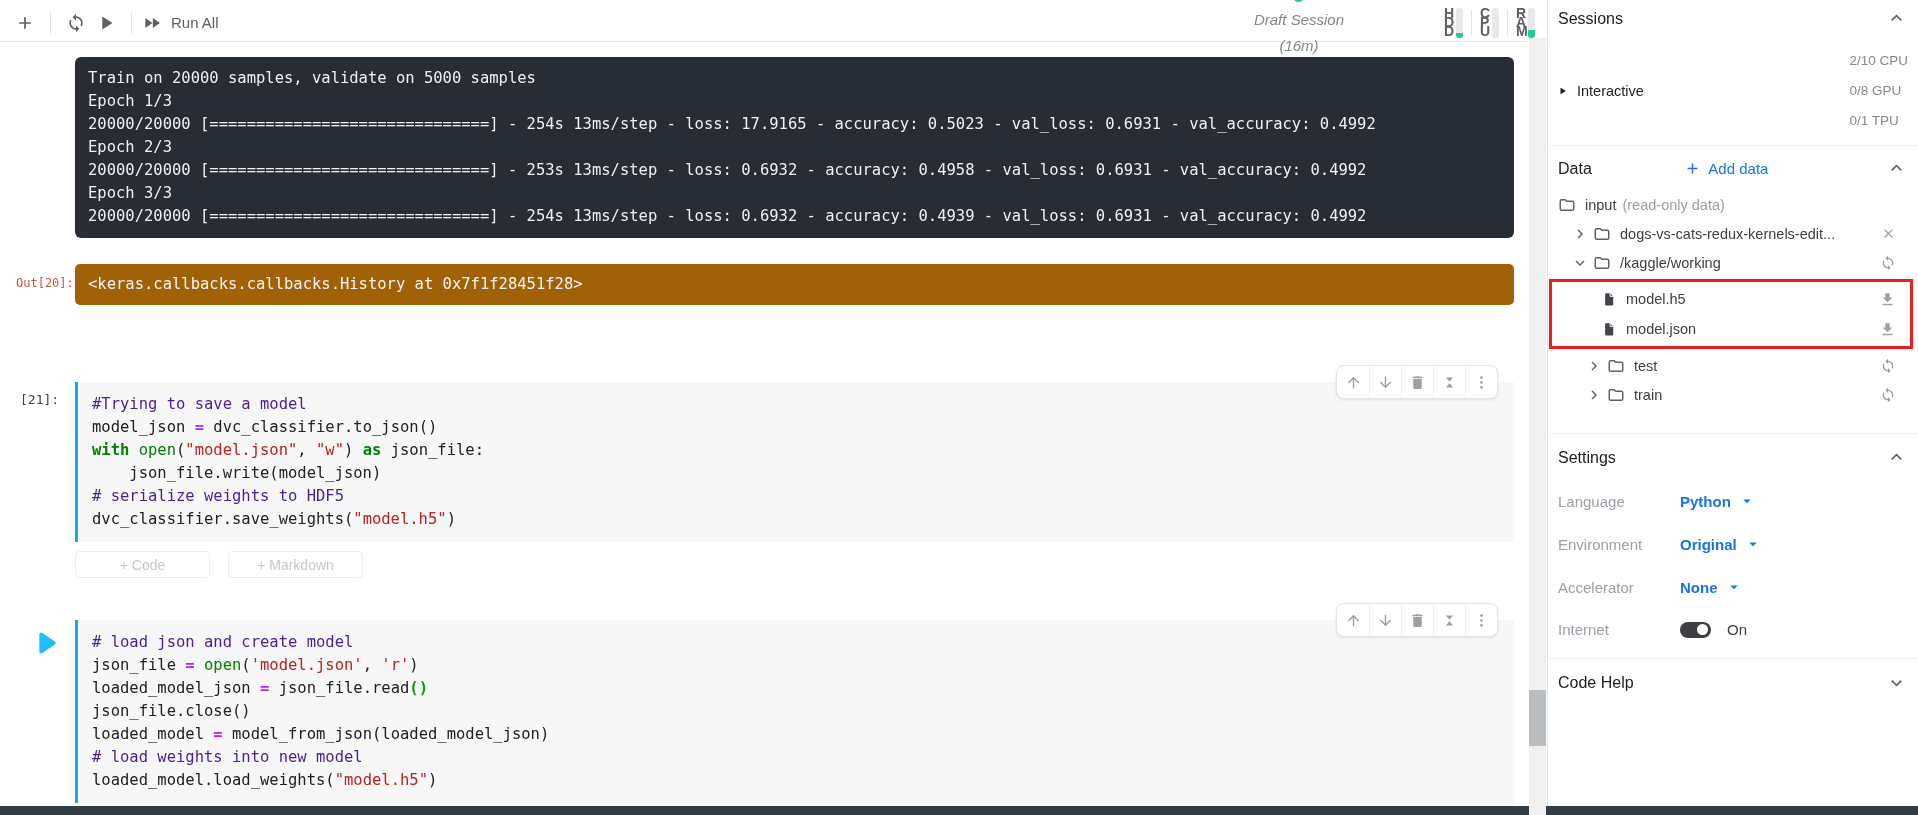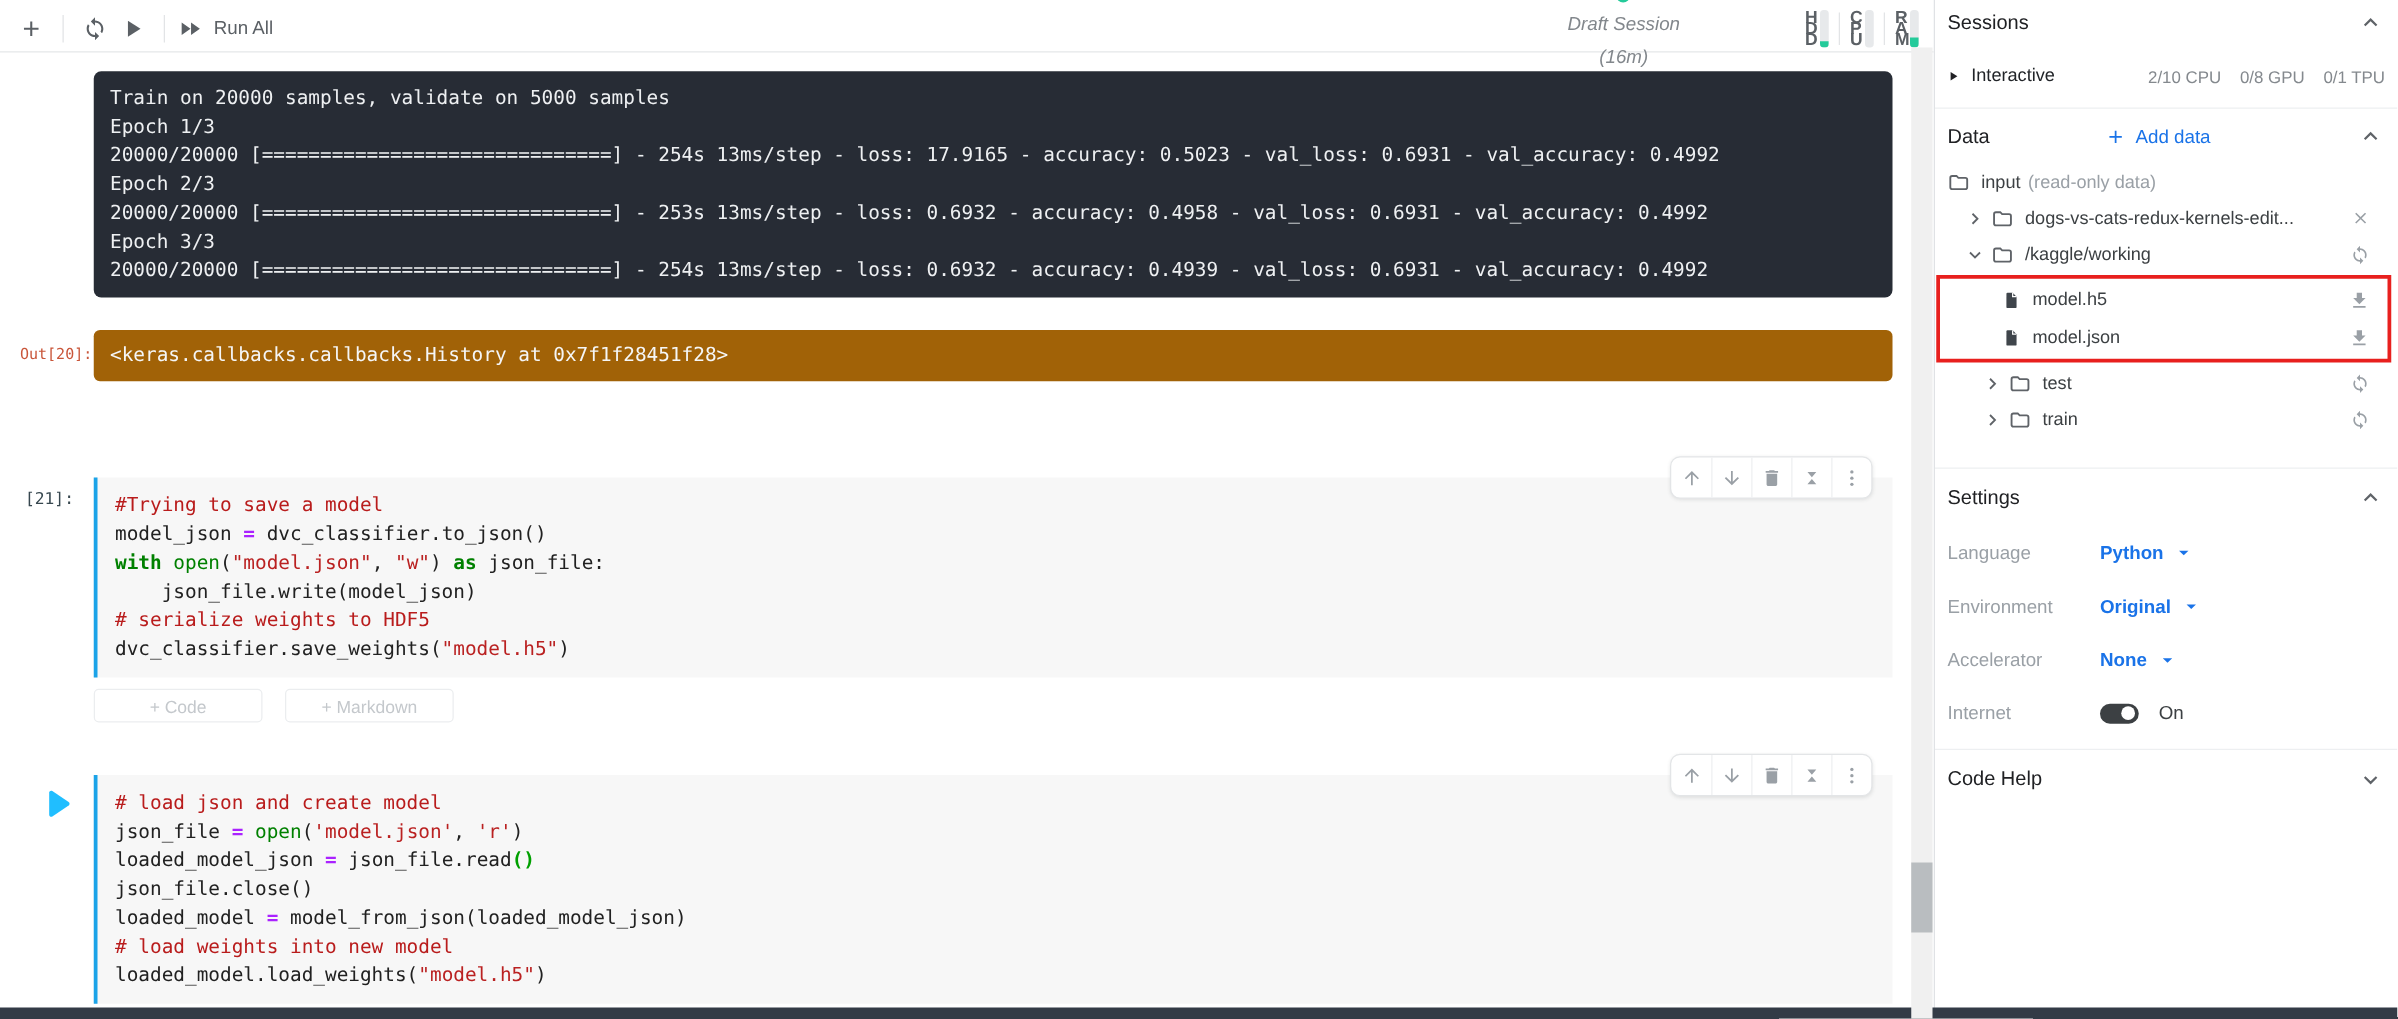--- a/index.html
+++ b/index.html
@@ -37,21 +37,21 @@
   .out-box { flex:1; background:#a16207; border-radius:5px; padding:9px 13px; color:#f5f6f7;
     font-family:"DejaVu Sans Mono", monospace; font-size:15.5px; line-height:23px; white-space:pre; }
 
   .cell-wrap { position:relative; }
   .cell-row { display:flex; align-items:flex-start; }
   .in-label { width:75px; padding:10px 0 0 20px; font-family:"DejaVu Sans Mono", monospace; font-size:13px; color:#37474f; flex:none; }
   .play-col { width:75px; flex:none; padding:6px 0 0 28px; }
   .cell-box { flex:1; background:#f7f7f7; border-left:3px solid #1ba3e8; padding:11px 10px 11px 14px;
     font-family:"DejaVu Sans Mono", monospace; font-size:15.5px; line-height:23px; white-space:pre; cursor:text; }
   .cl { min-height:23px; }
-  .tx{color:#212121} .cm{color:#b91c1c} .kw{color:#008000;font-weight:bold}
+  .tx{color:#212121} .cm{color:#4c1d95} .kw{color:#008000;font-weight:bold}
   .bi{color:#008000} .st{color:#ba2121} .op{color:#aa22ff;font-weight:bold} .mb{color:#00a000;font-weight:bold}
 
   .cell-toolbar { position:absolute; top:-17px; right:16px; display:flex; background:#fff;
     border:1px solid #e3e5e7; border-radius:8px; overflow:hidden; box-shadow:0 1px 3px rgba(60,64,67,.12); z-index:3; }
   .ct-btn { width:32px; height:32px; display:flex; align-items:center; justify-content:center; color:#9aa0a6; border-left:1px solid #eef0f1; cursor:pointer; }
   .ct-btn:first-child { border-left:none; }
 
   .add-row { display:flex; gap:18px; margin:9px 0 0 75px; }
   .add-btn { width:135px; height:27px; border:1px solid #ebedef; border-radius:4px; background:#fff;
     color:#c4c8cc; font-size:14px; display:flex; align-items:center; justify-content:center; cursor:pointer; }
@@ -63,21 +63,21 @@
   
   .footer-bar { position:absolute; left:0; right:0; bottom:0; height:9px; background:#333b46; z-index:4; }
 
   
   .sidebar { position:absolute; top:0; right:0; width:371px; height:807px; background:#fff; border-left:1px solid #e0e2e5; font-size:14.5px; }
   .sec { padding:0 10px; }
   .sec-border { border-top:1px solid #edeff1; }
   .sec-header { display:flex; align-items:center; font-size:16px; color:#202124;gap:48px; }
   .hchev { margin-left:auto; color:#5f6368; cursor:pointer; padding-right:2px; }
   .sess-row { display:flex; align-items:center; gap:9px; margin-top:25px; color:#212428; font-size:14.5px; cursor:pointer; }
-  .sess-stats { margin-left:auto; display:flex; gap:15px; color:#84898e; font-size:13.5px; }
+  .sess-stats { margin-left:auto; display:flex; gap:15px; color:#84898e; font-size:13.5px;flex-direction:column; }
   .blue { color:#1a73e8; }
   .add-data { display:flex; align-items:center; gap:7px; margin-left:auto; margin-right:26px; font-size:15px; cursor:pointer; }
 
   .tree { margin-top:12px; }
   .trow { display:flex; align-items:center; height:29px; color:#3c4043; cursor:pointer; }
   .trow .lbl { margin-left:9px; white-space:nowrap; }
   .suffix { color:#9aa0a6; margin-left:6px; }
   .chev { color:#5f6368; margin-right:5px; flex:none; }
   .ficon { color:#5f6368; flex:none; }
   .action { margin-left:auto; margin-right:12px; color:#9aa0a6; cursor:pointer; flex:none; }

